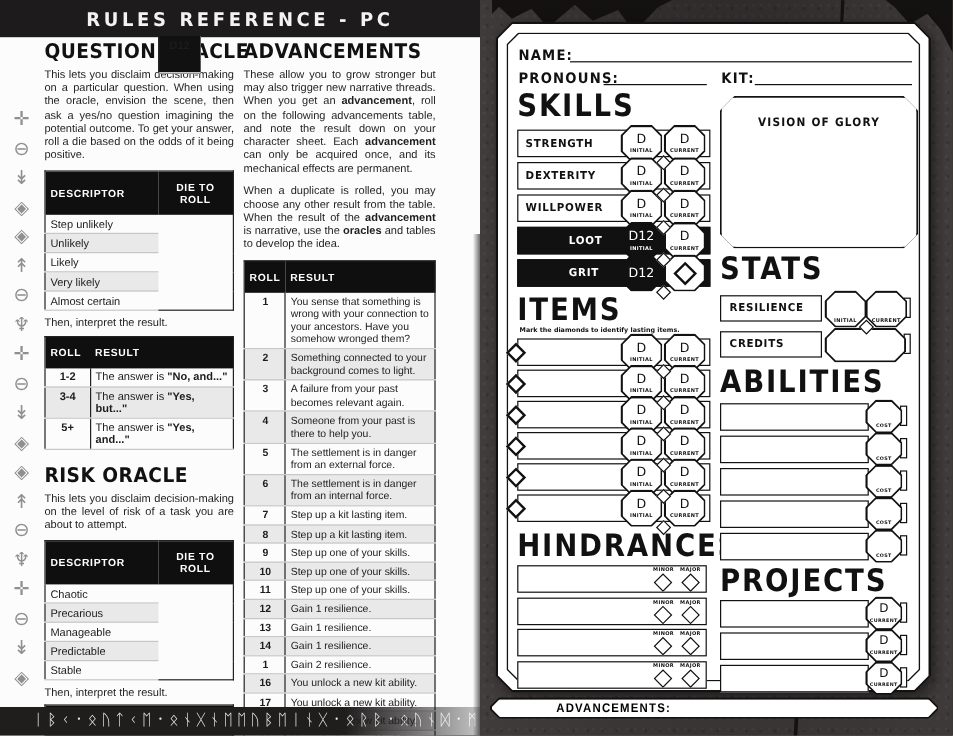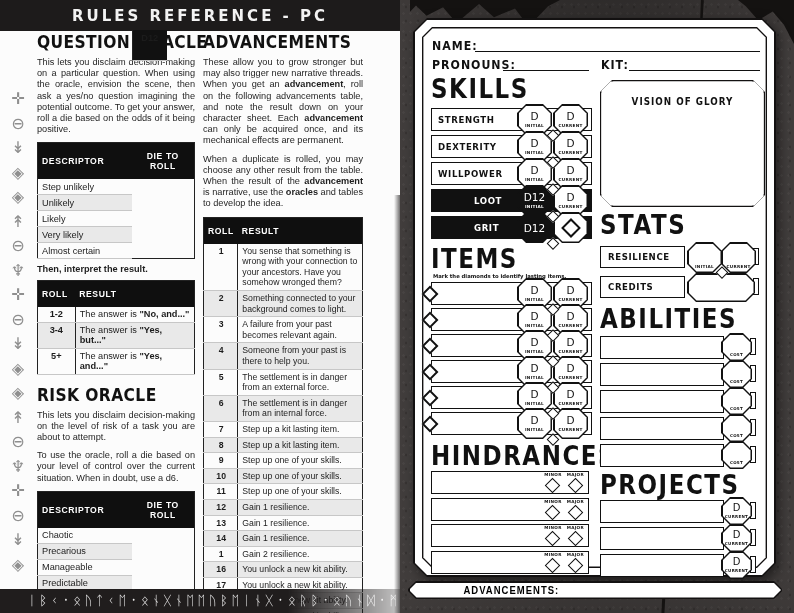--- a/index.html
+++ b/index.html
@@ -24,21 +24,21 @@
   .page-edge { position:absolute; right:0; top:195px; bottom:0; width:6px;
                background:linear-gradient(to right, rgba(0,0,0,0), rgba(20,18,18,.6)); }
 
   .col { position:absolute; top:34px; color:#1c1c1c; }
   .col1 { left:37px; width:158px; }
   .col2 { left:203px; width:160px; }
   h2.rtitle { font-family:"DejaVu Sans", sans-serif; font-weight:800; font-size:15.5px;
               letter-spacing:.4px; color:#111; margin-bottom:5px; transform:scaleY(1.08);
               transform-origin:left center; white-space:nowrap; }
   .col p { font-size:9.2px; line-height:11.2px; text-align:justify; margin-bottom:7px; color:#1f1f1f; }
-  .interp { text-align:left; margin:5px 0 4px 0 !important;font-weight:bold; }
+  .interp { text-align:left; margin:5px 0 4px 0 !important; }
   .bb { font-weight:bold; }
 
   table.rtab { width:100%; border-collapse:collapse; border:1.6px solid #222; margin-bottom:4px;
                font-size:9.2px; }
   table.rtab th { background:#0f0f0f; color:#fff; font-weight:700; font-size:8.6px;
                   letter-spacing:.6px; padding:8px 4px; text-align:left; }
   table.rtab th.ccell { text-align:center; }
   table.rtab td { padding:2.5px 4px; border-bottom:.8px solid #c7c7c7; vertical-align:top; }
   table.rtab tr:nth-child(even) td { background:#e9e9e9; }
   table.rtab td.die, table.rtab td.roll { text-align:center; font-weight:700; white-space:nowrap; }
@@ -247,21 +247,20 @@
             <tr>
               <td class="roll">5+</td>
               <td><span>The answer is </span><span class="bb">"Yes, and..."</span></td>
             </tr>
 
         </tbody>
       </table>
 
       <h2 class="rtitle mt">RISK ORACLE</h2>
       <p>This lets you disclaim decision-making on the level of risk of a task you are about to attempt.</p>
-      <p>To use the oracle, roll a die based on your level of control over the current situation. When in doubt, use a d6.</p>
 
       <table class="rtab">
         <thead>
             <tr>
           <th style="width:60%">DESCRIPTOR</th>
           <th class="ccell">DIE TO ROLL</th>
         </tr>
           </thead>
         <tbody>
 

